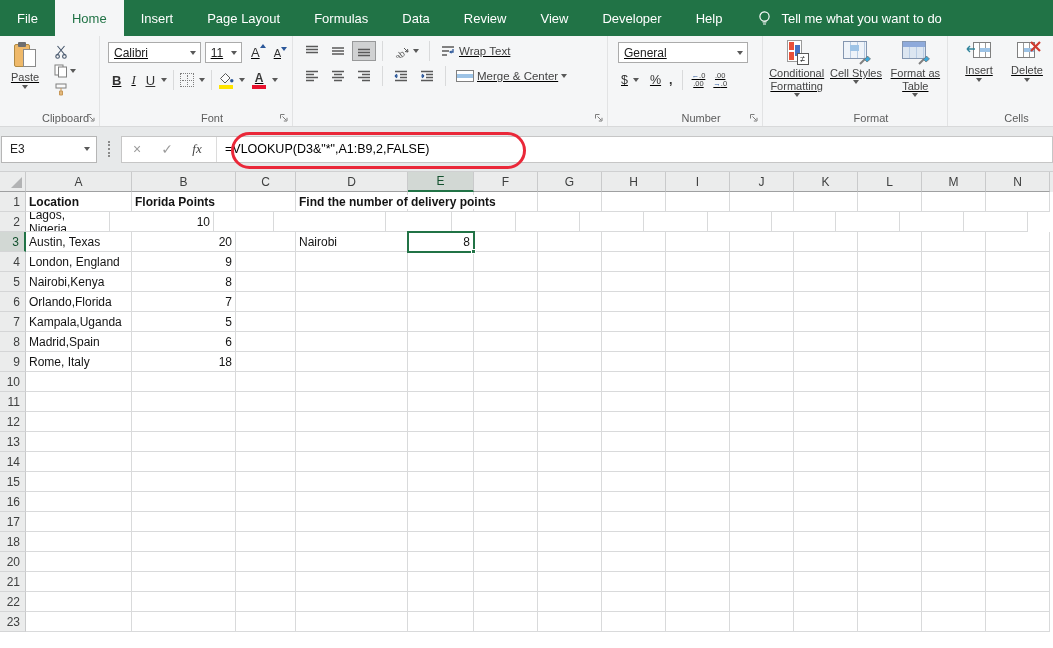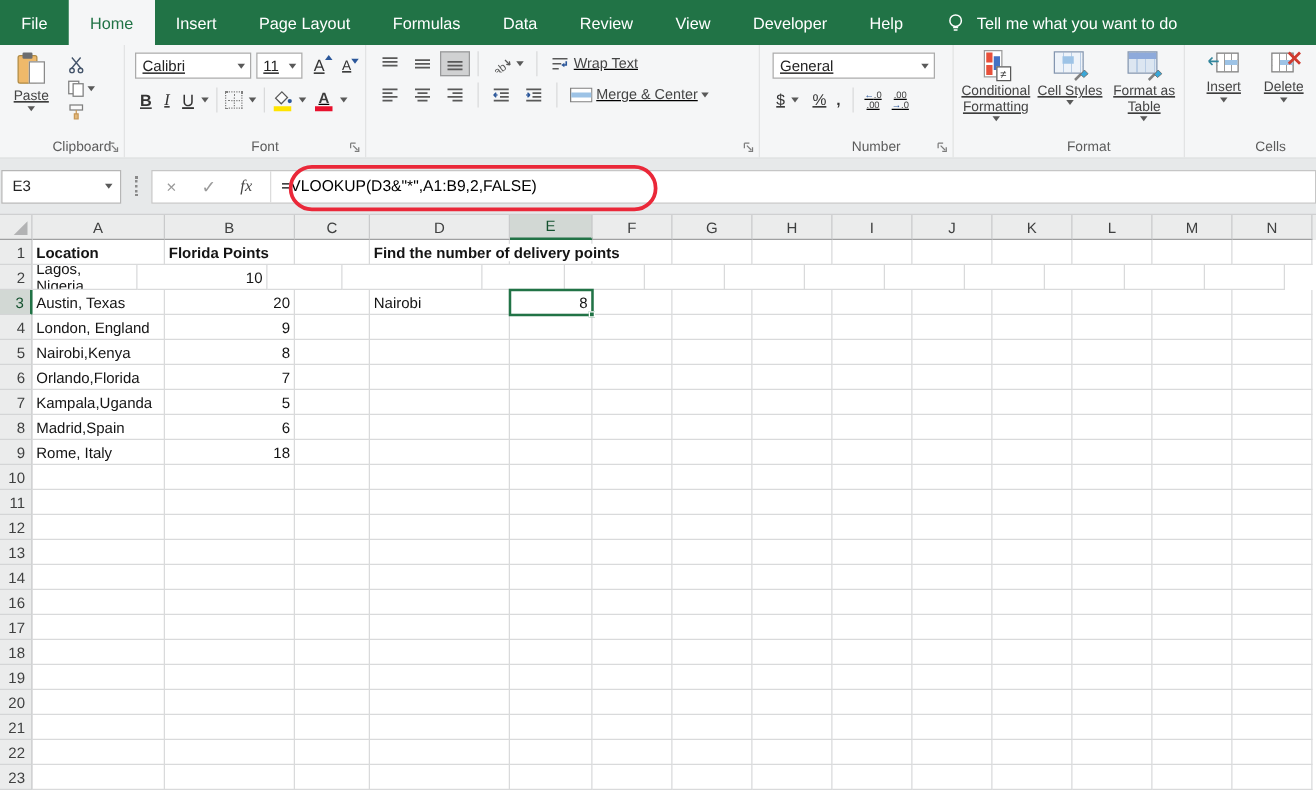--- a/index.html
+++ b/index.html
@@ -717,20 +717,37 @@
           <div class="cell" style="width: 64px;"></div>
           <div class="cell" style="width: 64px;"></div>
           <div class="cell" style="width: 64px;"></div>
           <div class="cell" style="width: 64px;"></div>
           <div class="cell" style="width: 64px;"></div>
           <div class="cell" style="width: 64px;"></div>
           <div class="cell" style="width: 64px;"></div>
           <div class="cell" style="width: 64px;"></div>
         </div>
         <div class="grid-row">
+          <div class="row-header">15</div>
+          <div class="cell" style="width: 106px;"></div>
+          <div class="cell" style="width: 104px;"></div>
+          <div class="cell" style="width: 60px;"></div>
+          <div class="cell" style="width: 112px;"></div>
+          <div class="cell" style="width: 66px;"></div>
+          <div class="cell" style="width: 64px;"></div>
+          <div class="cell" style="width: 64px;"></div>
+          <div class="cell" style="width: 64px;"></div>
+          <div class="cell" style="width: 64px;"></div>
+          <div class="cell" style="width: 64px;"></div>
+          <div class="cell" style="width: 64px;"></div>
+          <div class="cell" style="width: 64px;"></div>
+          <div class="cell" style="width: 64px;"></div>
+          <div class="cell" style="width: 64px;"></div>
+        </div>
+        <div class="grid-row">
           <div class="row-header">16</div>
           <div class="cell" style="width: 106px;"></div>
           <div class="cell" style="width: 104px;"></div>
           <div class="cell" style="width: 60px;"></div>
           <div class="cell" style="width: 112px;"></div>
           <div class="cell" style="width: 66px;"></div>
           <div class="cell" style="width: 64px;"></div>
           <div class="cell" style="width: 64px;"></div>
           <div class="cell" style="width: 64px;"></div>
           <div class="cell" style="width: 64px;"></div>
@@ -752,37 +769,20 @@
           <div class="cell" style="width: 64px;"></div>
           <div class="cell" style="width: 64px;"></div>
           <div class="cell" style="width: 64px;"></div>
           <div class="cell" style="width: 64px;"></div>
           <div class="cell" style="width: 64px;"></div>
           <div class="cell" style="width: 64px;"></div>
           <div class="cell" style="width: 64px;"></div>
         </div>
         <div class="grid-row">
           <div class="row-header">18</div>
-          <div class="cell" style="width: 106px;"></div>
-          <div class="cell" style="width: 104px;"></div>
-          <div class="cell" style="width: 60px;"></div>
-          <div class="cell" style="width: 112px;"></div>
-          <div class="cell" style="width: 66px;"></div>
-          <div class="cell" style="width: 64px;"></div>
-          <div class="cell" style="width: 64px;"></div>
-          <div class="cell" style="width: 64px;"></div>
-          <div class="cell" style="width: 64px;"></div>
-          <div class="cell" style="width: 64px;"></div>
-          <div class="cell" style="width: 64px;"></div>
-          <div class="cell" style="width: 64px;"></div>
-          <div class="cell" style="width: 64px;"></div>
-          <div class="cell" style="width: 64px;"></div>
-        </div>
-        <div class="grid-row">
-          <div class="row-header">19</div>
           <div class="cell" style="width: 106px;"></div>
           <div class="cell" style="width: 104px;"></div>
           <div class="cell" style="width: 60px;"></div>
           <div class="cell" style="width: 112px;"></div>
           <div class="cell" style="width: 66px;"></div>
           <div class="cell" style="width: 64px;"></div>
           <div class="cell" style="width: 64px;"></div>
           <div class="cell" style="width: 64px;"></div>
           <div class="cell" style="width: 64px;"></div>
           <div class="cell" style="width: 64px;"></div>

